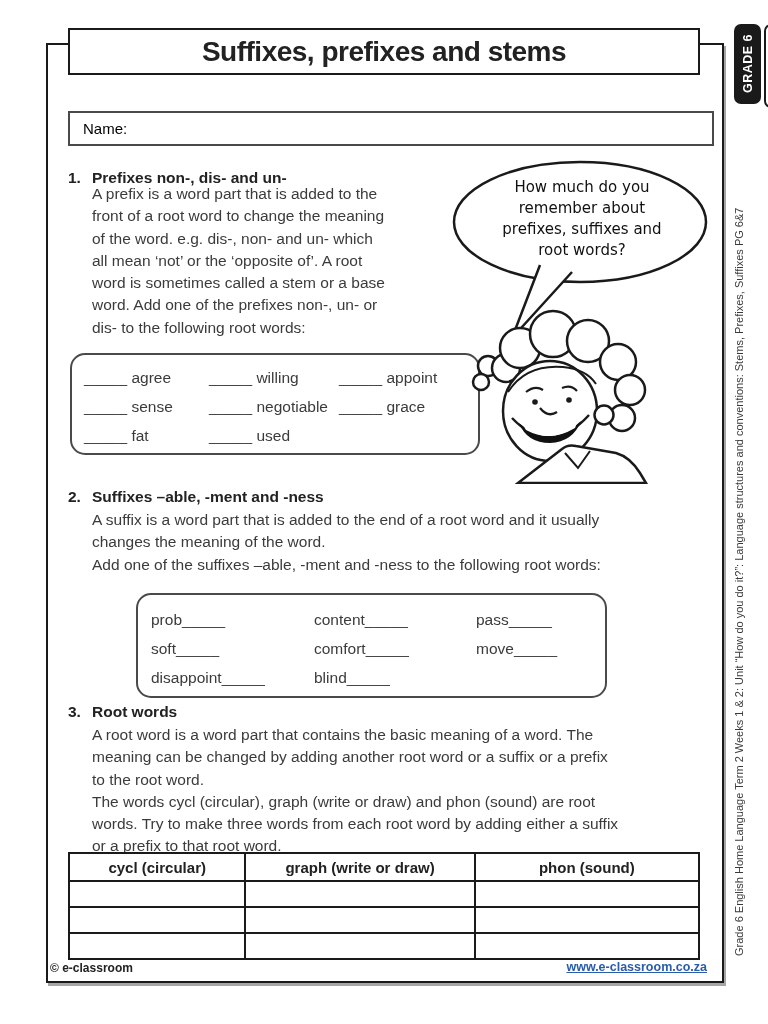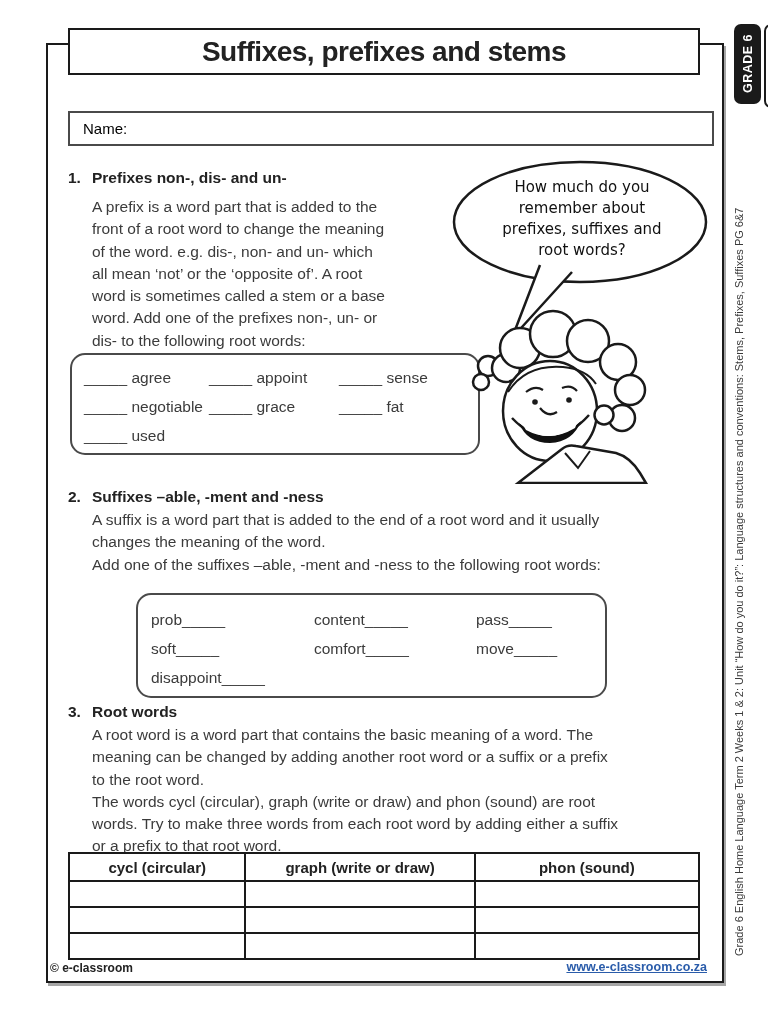--- a/index.html
+++ b/index.html
@@ -61,30 +61,31 @@
   <div class="badge-partial"></div>
 
   <div class="sidebar-caption vtext">Grade 6 English Home Language Term 2 Weeks 1 &amp; 2: Unit “How do you do it?”:  Language structures and conventions: Stems, Prefixes, Suffixes PG 6&amp;7</div>
 
   <div class="name-box">
     <span>Name:</span>
   </div>
 
   <div class="sec-num" style="left:68px;top:169px;">1.</div>
   <div class="sec-head" style="left:92px;top:169px;">Prefixes non-, dis- and un-</div>
-  <div class="sec-body" style="left:92px;top:196px;width:372px;">A prefix is a word part that is added to the
+  <div class="sec-body" style="left:92px;top:183px;width:372px;">A prefix is a word part that is added to the
 front of a root word to change the meaning
 of the word.  e.g. dis-, non- and un- which
 all mean ‘not’ or the ‘opposite of’.  A root
 word is sometimes called a stem or a base
 word.  Add one of the prefixes non-, un- or
 dis- to the following root words:</div>
 
   <div class="round-box box1">
     <div class="cell">_____ agree</div>
+    <div class="cell">_____ willing</div>
     <div class="cell">_____ appoint</div>
     <div class="cell">_____ sense</div>
     <div class="cell">_____ negotiable</div>
     <div class="cell">_____ grace</div>
     <div class="cell">_____ fat</div>
     <div class="cell">_____ used</div>
   </div>
 
   <svg class="bubble-svg" width="268" height="190" viewBox="0 0 268 190">
     <ellipse cx="132" cy="64" rx="126" ry="60" fill="#fff" stroke="#1a1a1a" stroke-width="2.5"></ellipse>
@@ -130,20 +131,21 @@
 Add one of the suffixes –able, -ment and -ness to the following root words:</div>
 
   <div class="round-box box2">
     <div class="cell">prob_____</div>
     <div class="cell">content_____</div>
     <div class="cell">pass_____</div>
     <div class="cell">soft_____</div>
     <div class="cell">comfort_____</div>
     <div class="cell">move_____</div>
     <div class="cell">disappoint_____</div>
+    <div class="cell">blind_____</div>
   </div>
 
   <div class="sec-num" style="left:68px;top:703px;">3.</div>
   <div class="sec-head" style="left:92px;top:703px;">Root words</div>
   <div class="sec-body" style="left:92px;top:724px;width:630px;">A root word is a word part that contains the basic meaning of a word. The
 meaning can be changed by adding another root word or a suffix or a prefix
 to the root word.
 The words cycl (circular), graph (write or draw) and phon (sound) are root
 words. Try to make three words from each root word by adding either a suffix
 or a prefix to that root word.</div>

